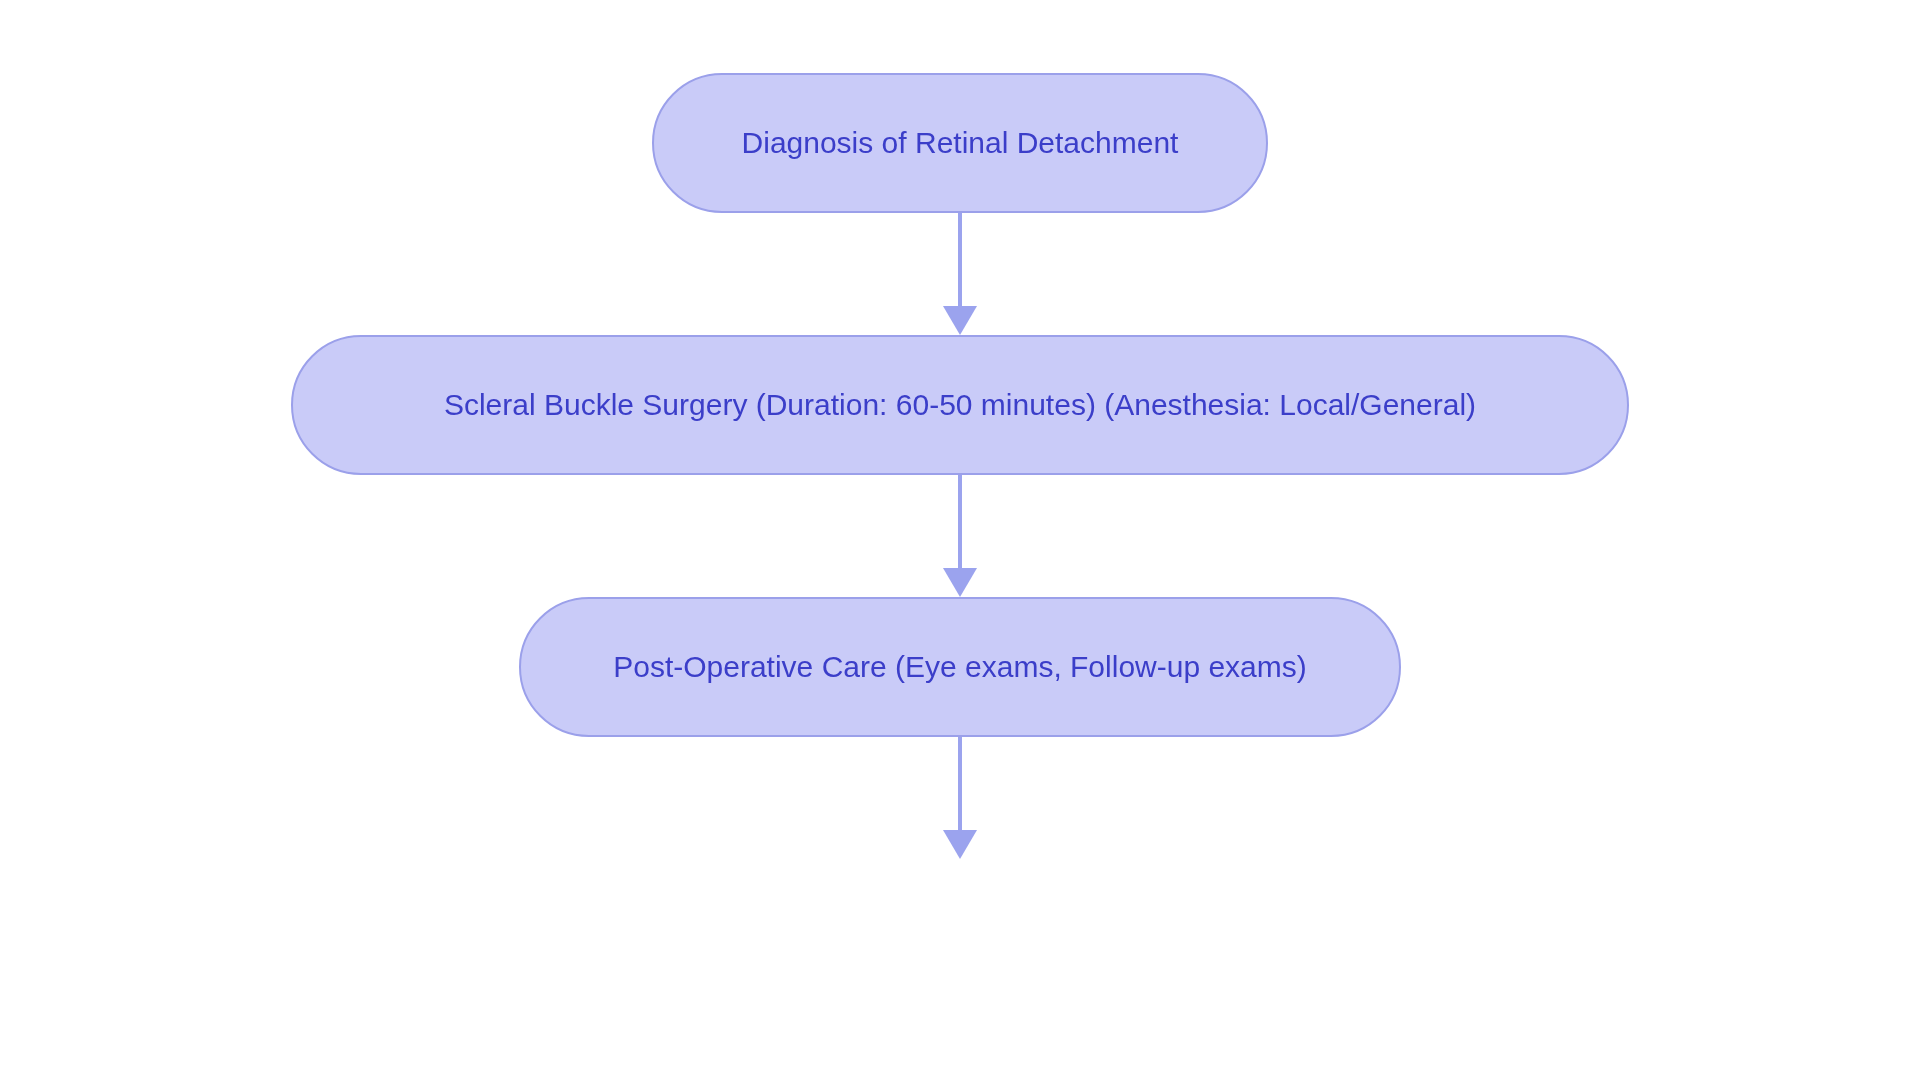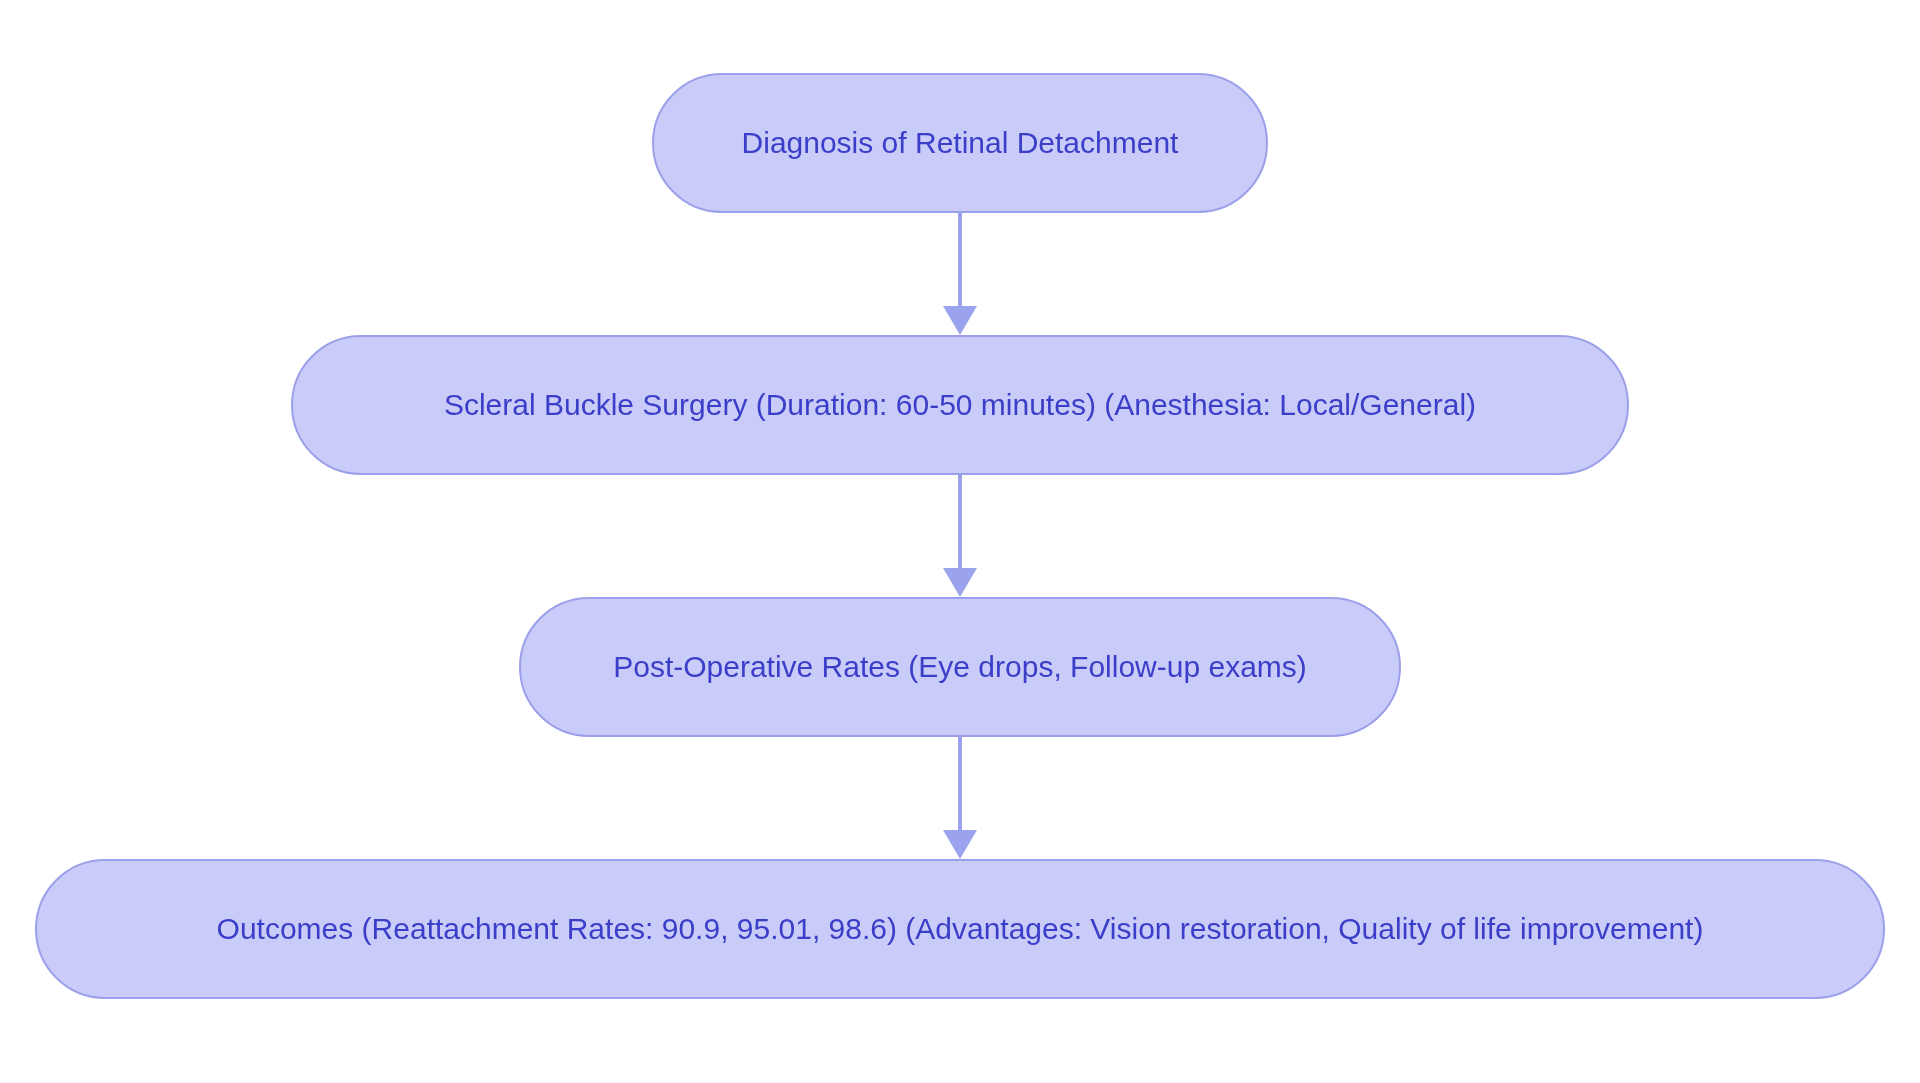--- a/index.html
+++ b/index.html
@@ -83,25 +83,22 @@
   <div class="flow-node node-2">
     <span>Scleral Buckle Surgery (Duration: 60-50 minutes) (Anesthesia: Local/General)</span>
   </div>
 
   <div class="arrow">
     <div class="shaft"></div>
     <div class="head"></div>
   </div>
 
   <div class="flow-node node-3">
-    <span>Post-Operative Rates (Eye drops, Follow-up exams)</span>
+    <span>Post-Operative Care (Eye exams, Follow-up exams)</span>
   </div>
 
   <div class="arrow">
     <div class="shaft"></div>
     <div class="head"></div>
   </div>
 
-  <div class="flow-node node-4">
-    <span>Outcomes (Reattachment Rates: 90.9, 95.01, 98.6) (Advantages: Vision restoration, Quality of life improvement)</span>
-  </div>
 
 </div>
 
 </body></html>

